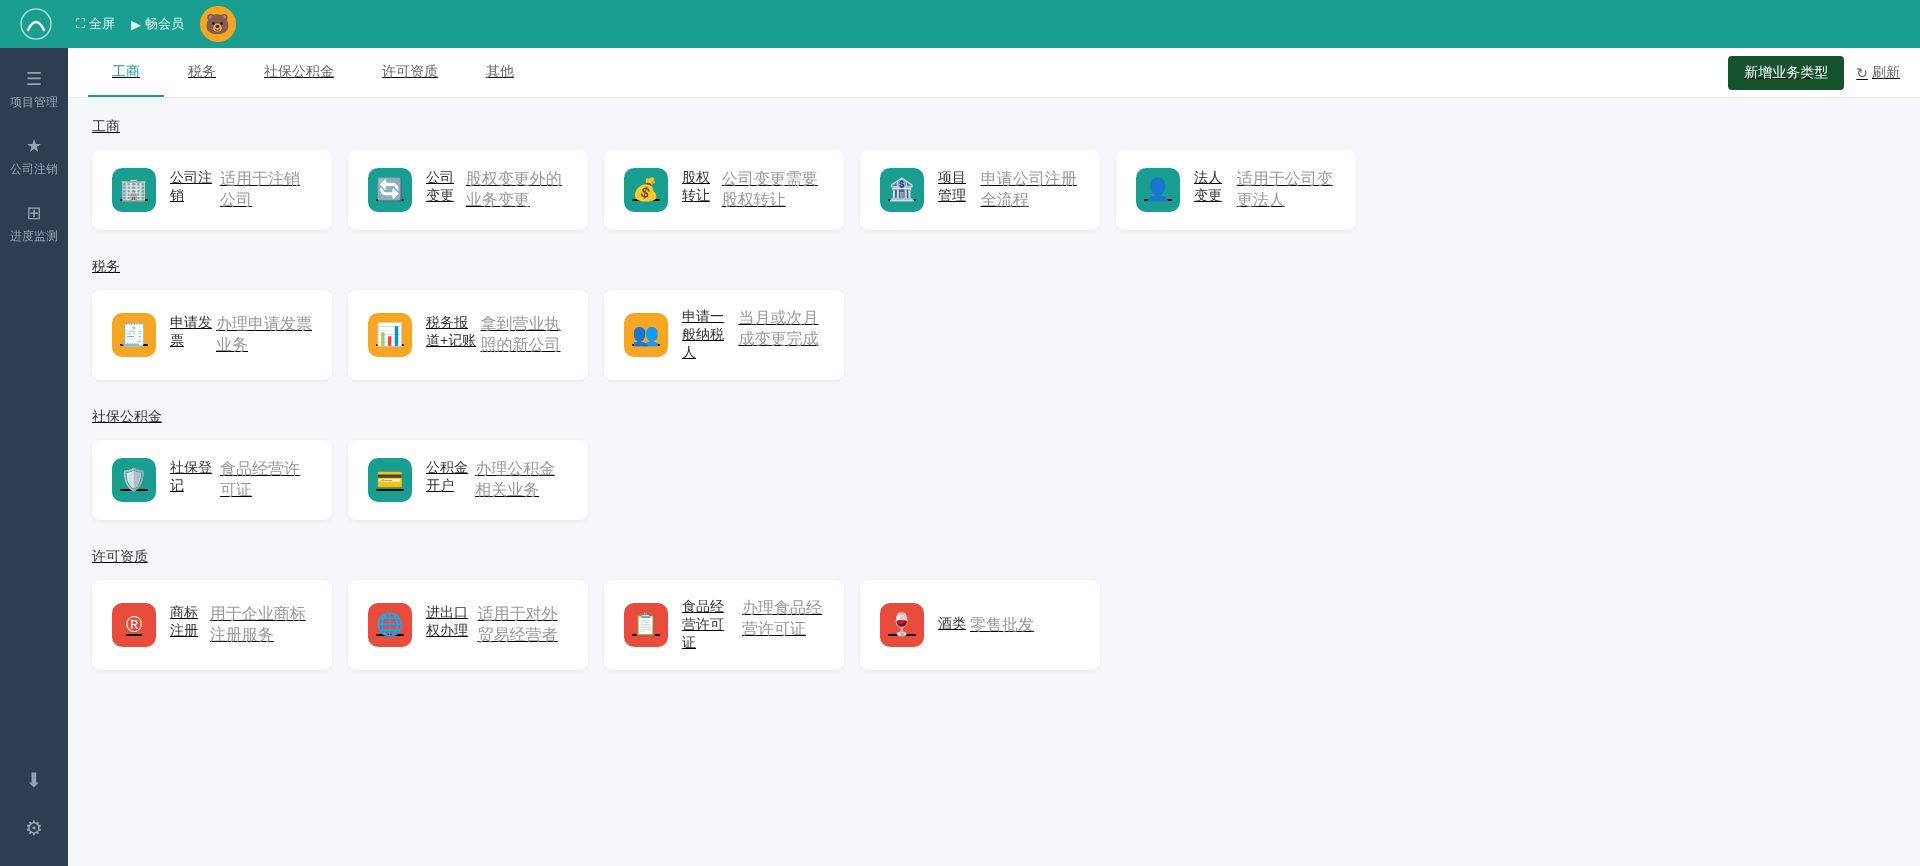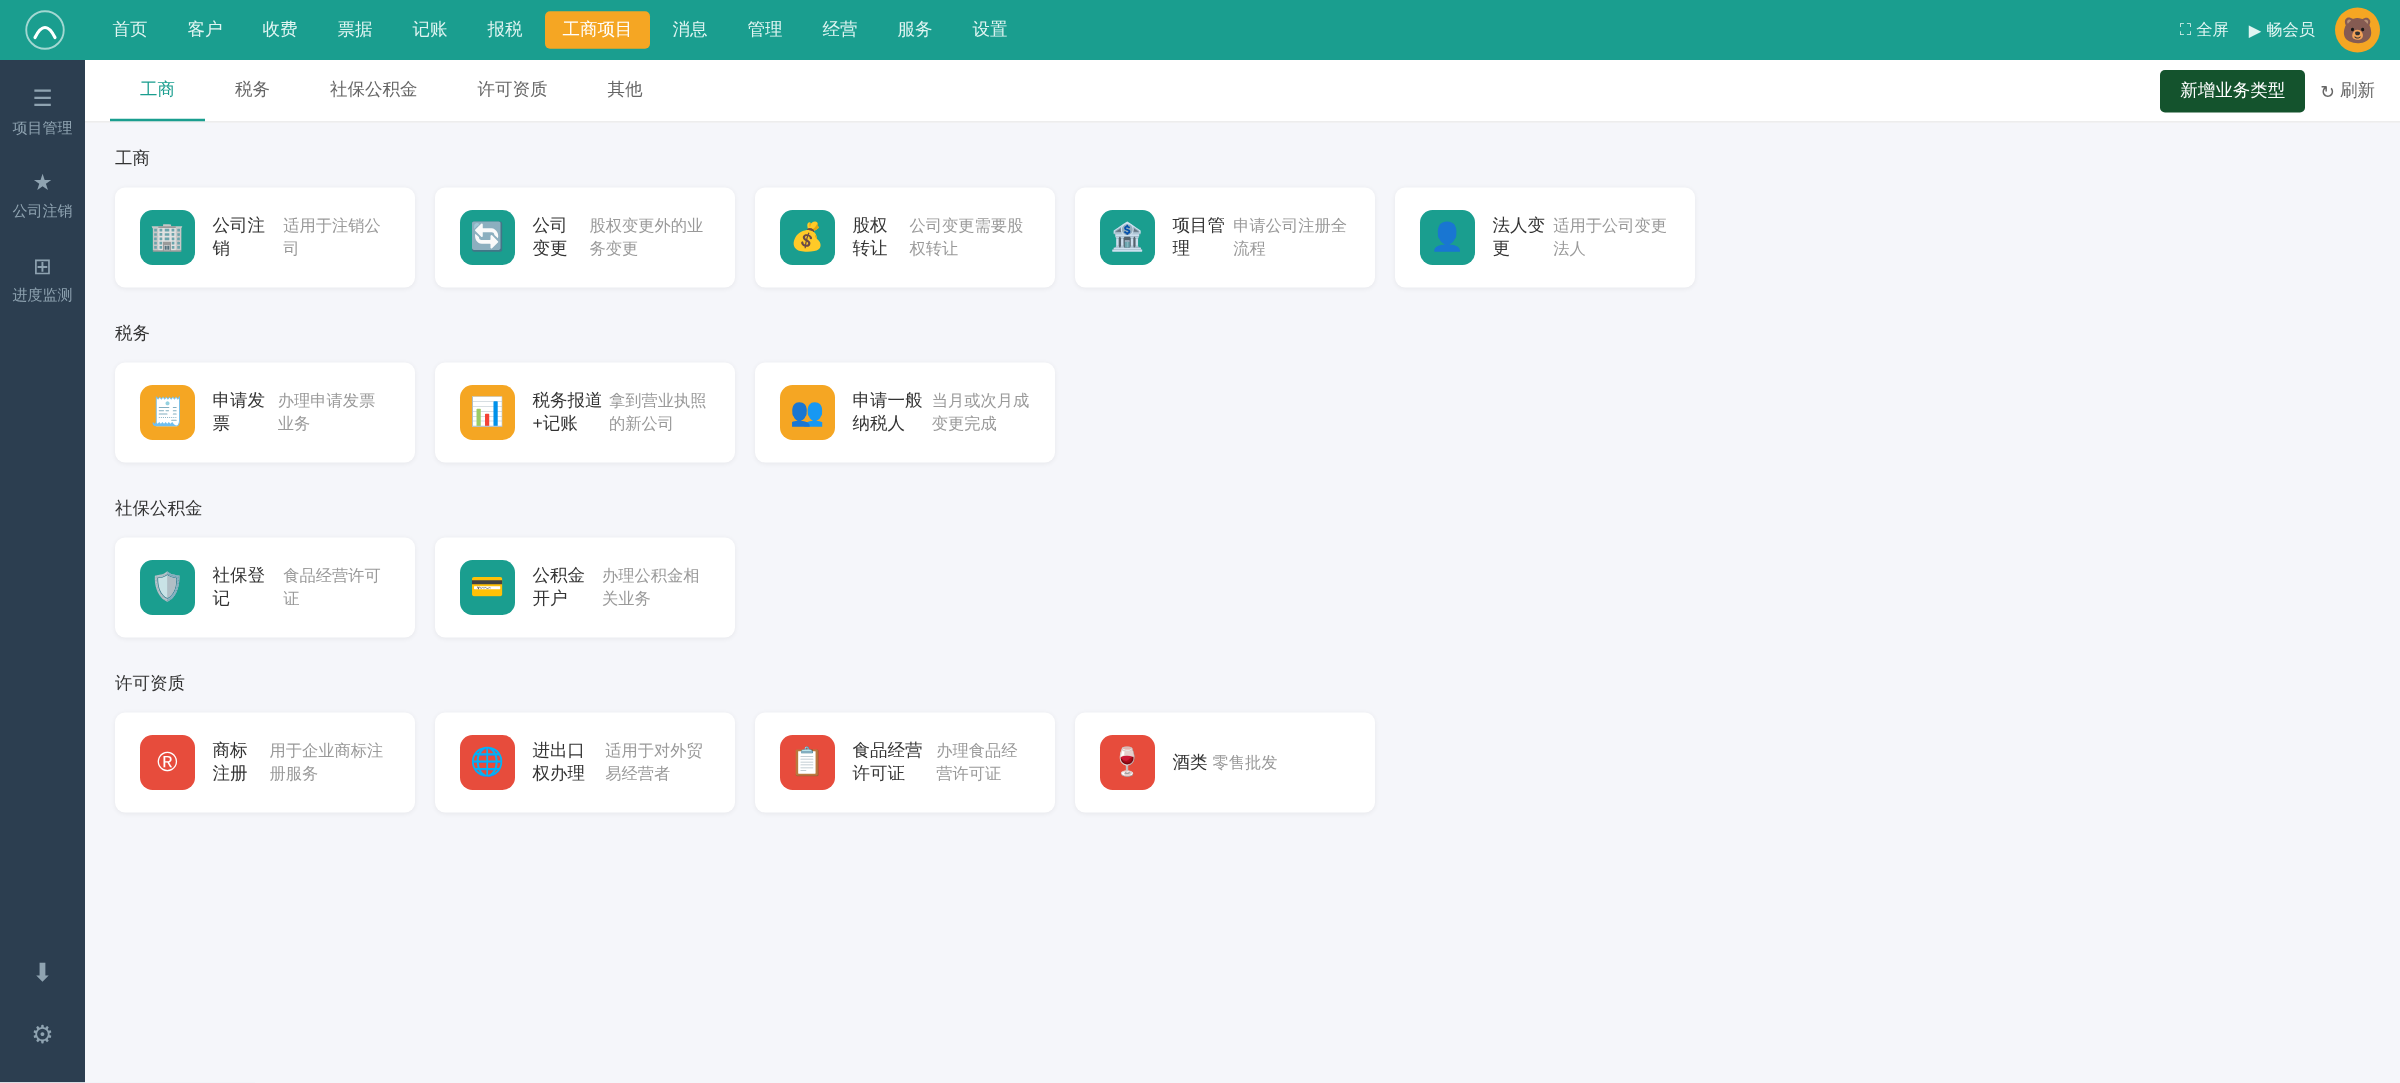--- a/index.html
+++ b/index.html
@@ -121,20 +121,21 @@
       font-size: 20px;
     }
 
     
     .content-area {
       flex: 1;
       display: flex;
       flex-direction: column;
       overflow: hidden;
       background: #f5f6fa;
+      text-decoration: underline;
     }
 
     
     .tab-bar {
       background: white;
       padding: 0 20px;
       display: flex;
       align-items: center;
       border-bottom: 1px solid #e8e8e8;
       height: 50px;
@@ -226,52 +227,38 @@
       justify-content: center;
       flex-shrink: 0;
       font-size: 22px;
       color: white;
     }
     .card-icon.teal { background: #1a9e8f; }
     .card-icon.orange { background: #f5a623; }
     .card-icon.red { background: #e74c3c; }
     .card-text { display: flex; gap: 4px; }
     .card-name { font-size: 14px; color: #333; font-weight: 500; }
-    .card-desc { font-size: 13px; color: #999; }
+    .card-desc { font-size: 16px; color: #999; }
 
     
     .scroll-content::-webkit-scrollbar { width: 8px; }
     .scroll-content::-webkit-scrollbar-track { background: #f0f2f5; }
     .scroll-content::-webkit-scrollbar-thumb { background: #ccc; border-radius: 4px; }
   </style>
 </head>
 <body>
 
 <div class="top-nav">
   <div class="top-nav-logo">
     <svg viewBox="0 0 32 32" fill="none">
       <circle cx="16" cy="16" r="15" stroke="rgba(255,255,255,0.6)" stroke-width="1.5"></circle>
       <path d="M8 22 Q16 6 24 22" stroke="white" stroke-width="2.5" fill="none" stroke-linecap="round"></path>
       <path d="M10 18 Q16 10 22 18" stroke="rgba(255,255,255,0.7)" stroke-width="1.5" fill="none" stroke-linecap="round"></path>
     </svg>
   </div>
-  <div class="top-nav-items" id="nav-items">
-      <div class="top-nav-item">首页</div>
-      <div class="top-nav-item">客户</div>
-      <div class="top-nav-item">收费</div>
-      <div class="top-nav-item">票据</div>
-      <div class="top-nav-item">记账</div>
-      <div class="top-nav-item">报税</div>
-      <div class="top-nav-item active">工商项目</div>
-      <div class="top-nav-item">消息</div>
-      <div class="top-nav-item">管理</div>
-      <div class="top-nav-item">经营</div>
-      <div class="top-nav-item">服务</div>
-      <div class="top-nav-item">设置</div>
-    </div>
   <div class="top-nav-right">
     <div class="top-nav-right-item">
       <span>⛶</span>
       <span>全屏</span>
     </div>
     <div class="top-nav-right-item">
       <span>▶</span>
       <span>畅会员</span>
     </div>
     <div class="avatar-bear">🐻</div>

